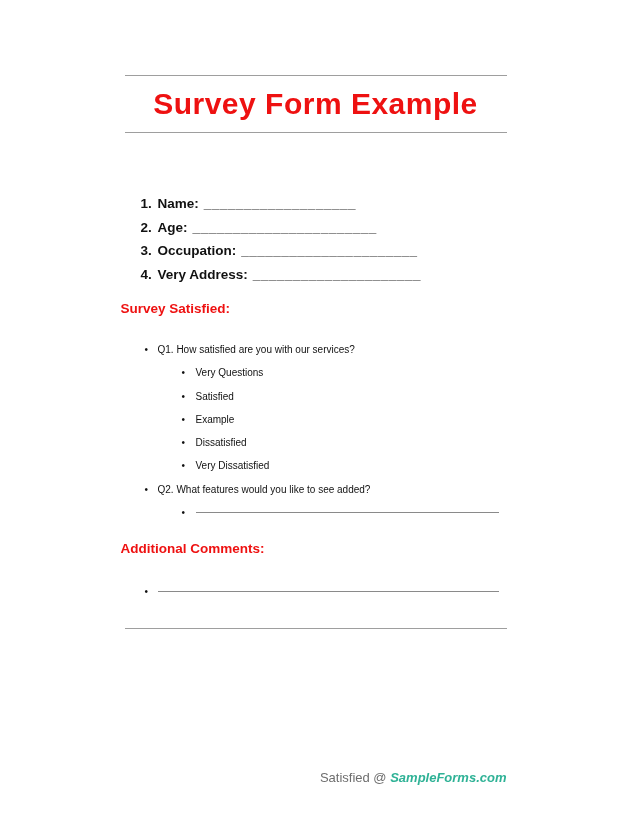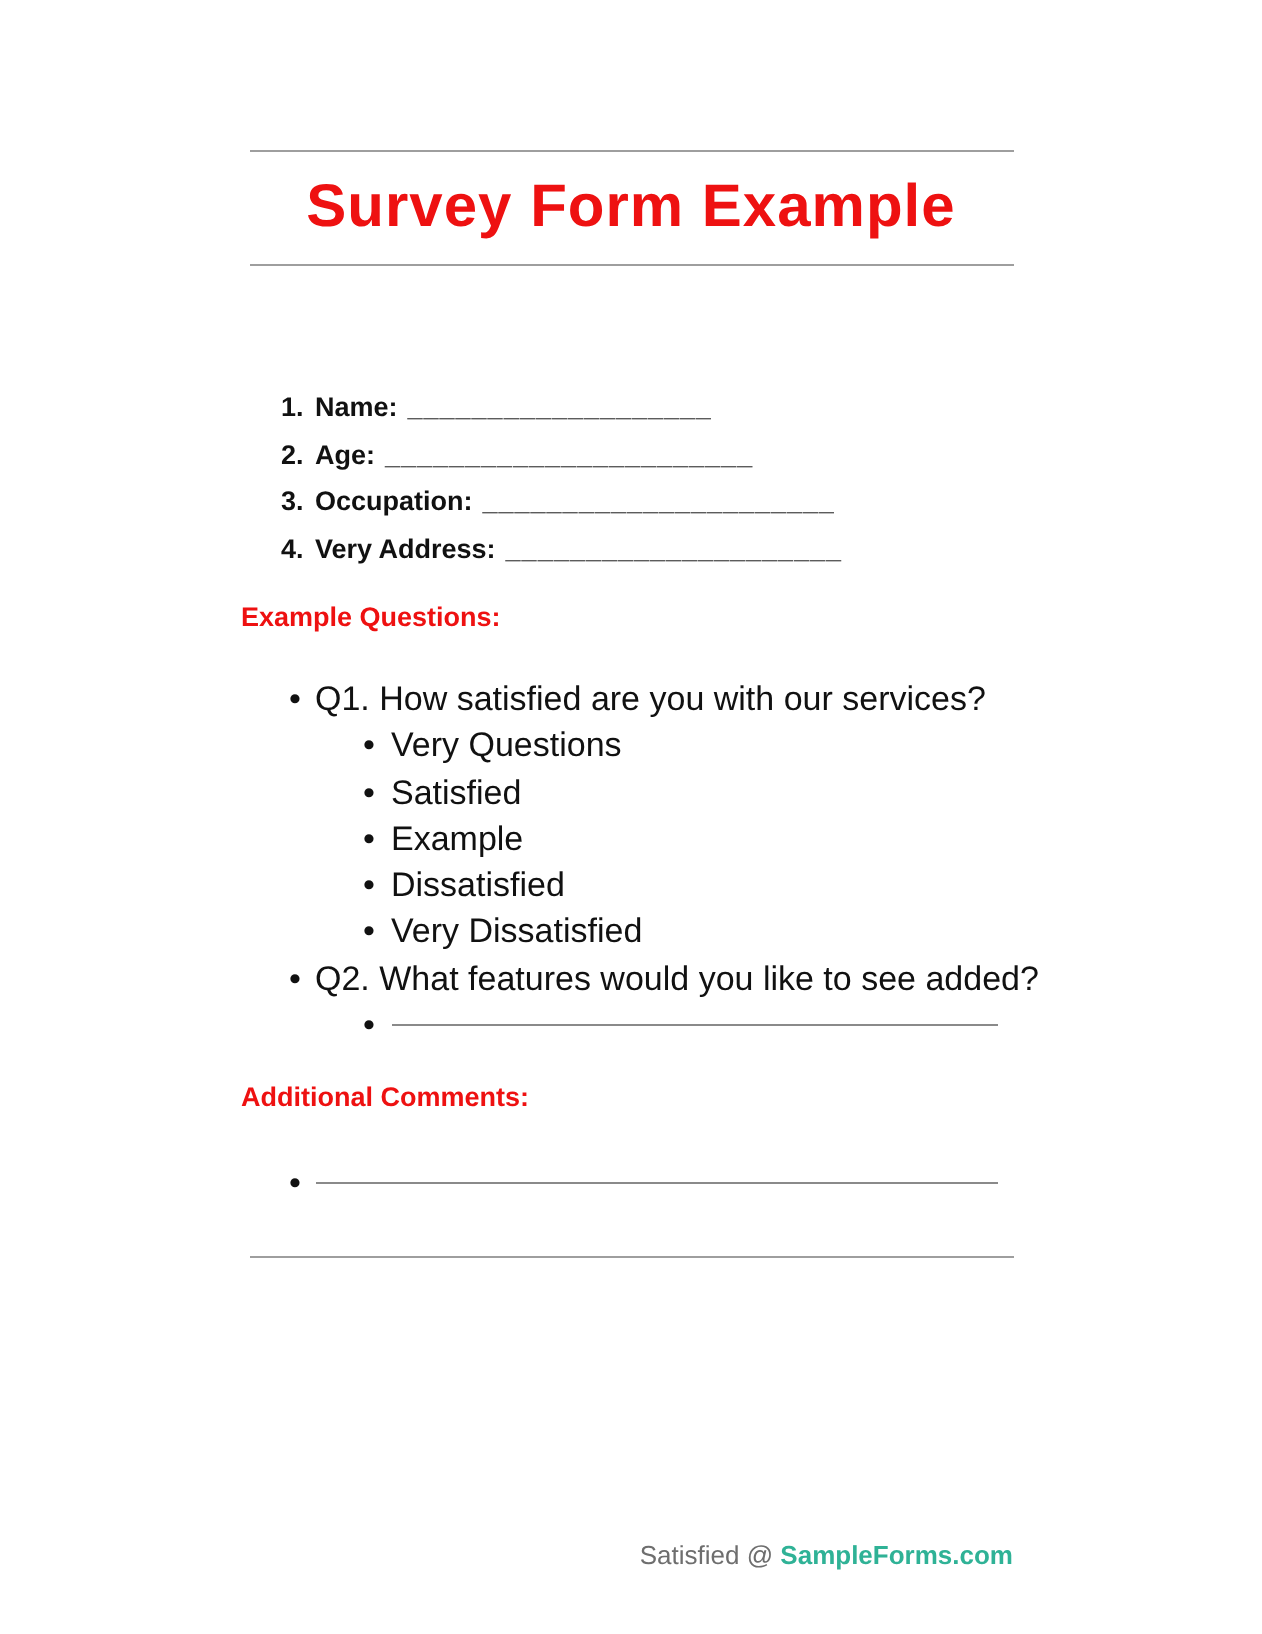--- a/index.html
+++ b/index.html
@@ -47,21 +47,21 @@
     font-size: 13.5px;
     line-height: 17px;
     font-weight: bold;
     color: var(--accent-red, #ee1111);
   }
   .q-list { margin-top: 21px; }
   .bullet-row {
     display: flex;
     align-items: flex-end;
     line-height: 23.3px;
-    font-size: 17px;
+    font-size: 10px;
     color: #111;
   }
   .bullet-row.level1 { margin-left: 87px; }
   .bullet-row.level2 { margin-left: 124px; }
   .bullet { flex: 0 0 auto; }
   .bullet::before { content: "\2022"; }
   .bullet-row.level1 .bullet { width: 13px; flex-basis: 13px; }
   .bullet-row.level2 .bullet { width: 14px; flex-basis: 14px; }
   .q-text, .opt-text { font-weight: 400; }
   .line-row { margin-right: 75px; }
@@ -82,20 +82,21 @@
     font-size: 13px;
     line-height: 16px;
     white-space: nowrap;
   }
   .copyright { color: var(--copyright-gray, #6e6e6e); }
   .footer-link {
     color: var(--link-teal, #2fb296);
     font-weight: 700;
     text-decoration: none;
     cursor: pointer;
+    font-style: italic;
   }
 </style>
 </head>
 <body>
 
 <div class="page">
 
   <div class="rule rule-top"></div>
   <h1 class="title">Survey Form Example</h1>
   <div class="rule rule-title"></div>
@@ -116,21 +117,21 @@
       <span class="field-label">Occupation:</span>
       <span class="field-blank">______________________</span>
     </div>
     <div class="field-row">
       <span class="field-num">4.</span>
       <span class="field-label">Very Address:</span>
       <span class="field-blank">_____________________</span>
     </div>
   </div>
 
-  <div class="section-heading">Example Questions:</div>
+  <div class="section-heading">Survey Satisfied:</div>
 
   <div class="q-list">
     <div class="bullet-row level1">
       <span class="bullet"></span>
       <span class="q-text">Q1. How satisfied are you with our services?</span>
     </div>
     <div class="bullet-row level2">
       <span class="bullet"></span>
       <span class="opt-text">Very Questions</span>
     </div>

